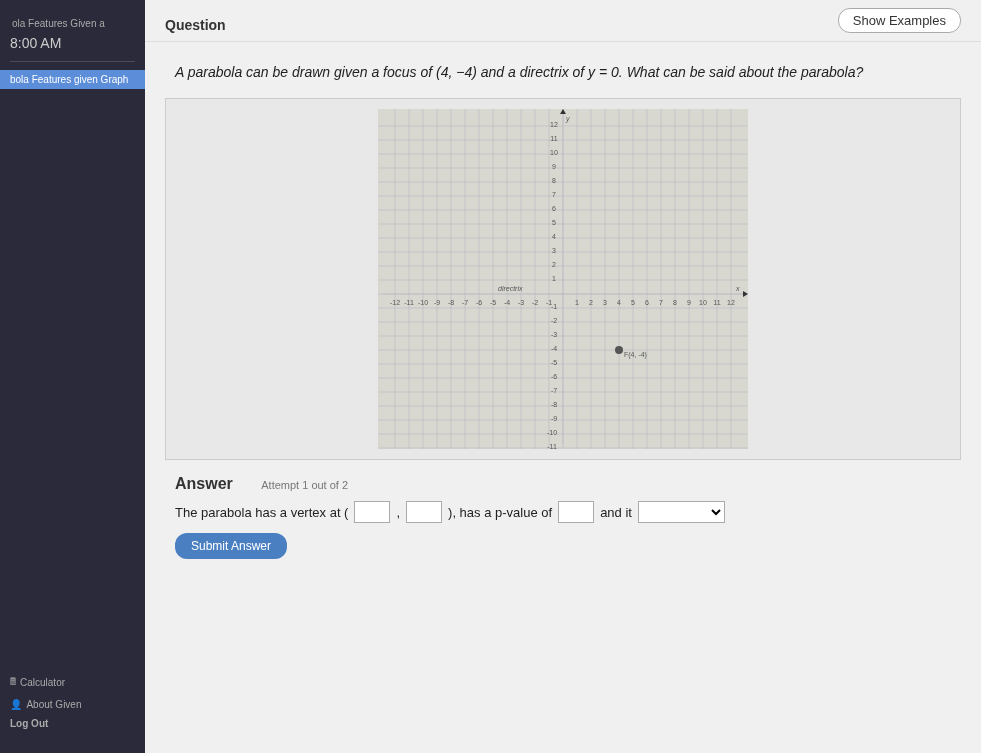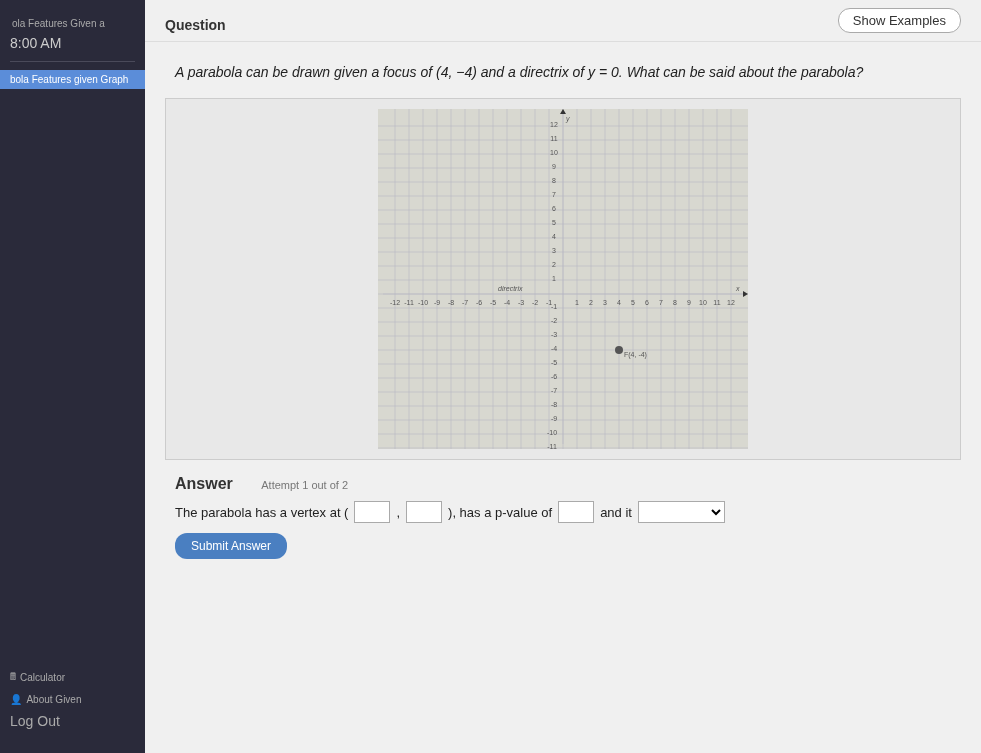--- a/index.html
+++ b/index.html
@@ -64,23 +64,24 @@
       color: #aaa;
       font-size: 10px;
       display: flex;
       align-items: center;
       gap: 4px;
       padding: 4px 0;
       cursor: pointer;
     }
     .sidebar-logout {
       color: #aaa;
-      font-size: 14px;
+      font-size: 10px;
       padding: 4px 0;
       cursor: pointer;
+      font-weight: bold;
     }
 
     
     .main {
       flex: 1;
       background: #f0f0f0;
       display: flex;
       flex-direction: column;
       height: 100%;
       overflow-y: auto;

